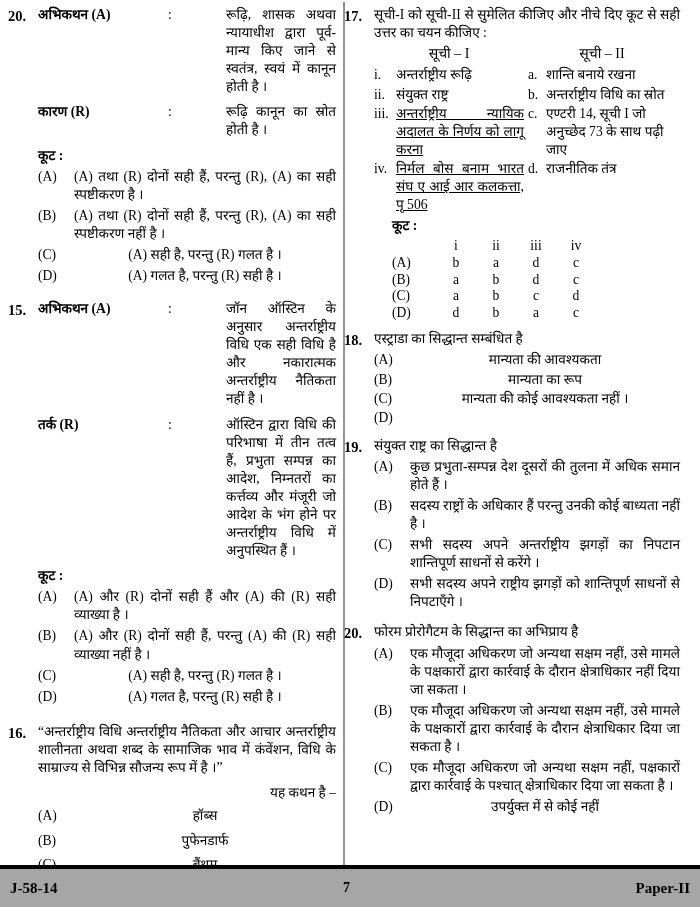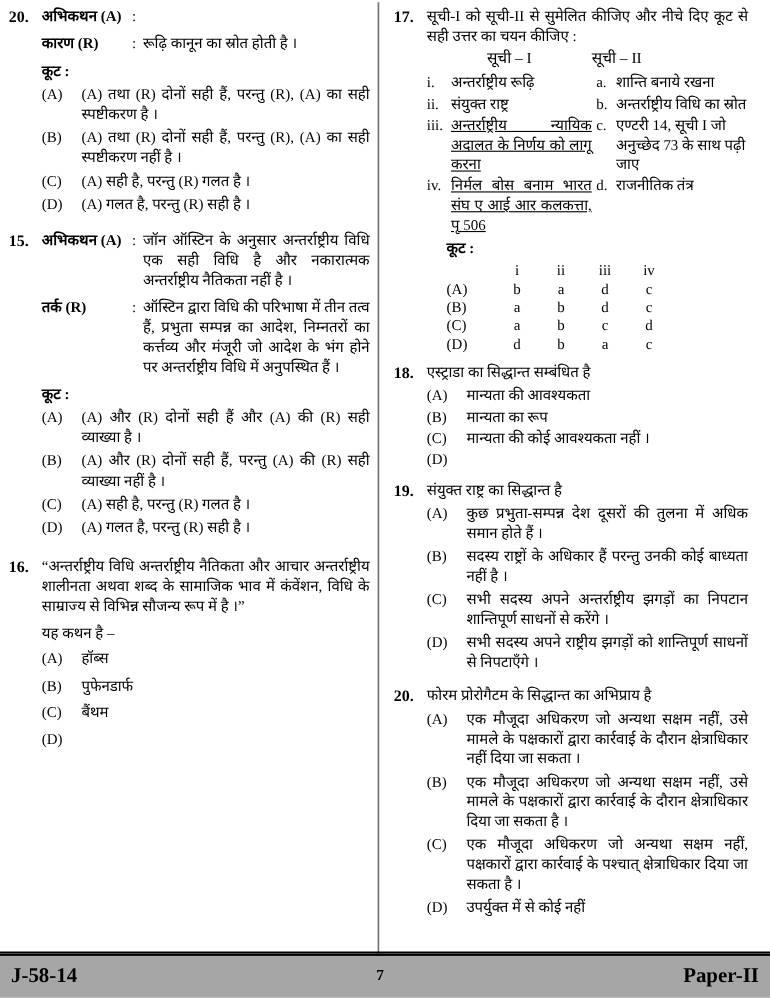--- a/index.html
+++ b/index.html
@@ -26,21 +26,21 @@
     display: flex;
     width: 684px;
     height: 856px;
     position: relative;
   }
   .col {
     width: 336px;
     box-sizing: border-box;
   }
   .col-left { padding-right: 8px; }
-  .col-right { padding-left: 14px; }
+  .col-right { }
   .divider {
     position: absolute;
     left: 343px;
     top: 2px;
     width: 2px;
     height: 866px;
     background: linear-gradient(to right, #b8b8b8, #6e6e6e, #b8b8b8);
   }
   
   .q {
@@ -57,20 +57,21 @@
   }
   .qbody {
     flex: 1 1 auto;
     font-size: 13.6px;
     line-height: 1.33;
   }
   
   .ar {
     display: flex;
     margin-bottom: 7px;
+    gap: 48px;
   }
   .ar-label {
     flex: 0 0 82px;
     font-weight: bold;
     font-size: 13.6px;
     line-height: 1.33;
   }
   .ar-colon {
     flex: 0 0 10px;
     line-height: 1.33;
@@ -93,40 +94,41 @@
     line-height: 1.33;
   }
   .opt-key {
     flex: 0 0 36px;
     white-space: nowrap;
   }
   .opt-text {
     flex: 1 1 auto;
     text-align: justify;
   }
-  .opt-text.nojust { text-align: left; }
+  .opt-text.nojust { text-align: center; }
   .opt.tight { margin-bottom: 1px; }
   
   .quote {
     text-align: justify;
     line-height: 1.34;
     margin-bottom: 7px;
   }
   .stmt-lead {
     margin-bottom: 5px;
+    text-align: right;
   }
   
   .match-head {
     display: flex;
     font-weight: normal;
     font-size: 14px;
     margin: 3px 0 2px 0;
   }
   .match-head .mh1 { flex: 0 0 150px; text-align: center; }
-  .match-head .mh2 { flex: 1 1 auto; }
+  .match-head .mh2 { flex: 1 1 auto; text-align: center; }
   .match-row {
     display: flex;
     margin-bottom: 2px;
     line-height: 1.3;
   }
   .m-rn { flex: 0 0 22px; }
   .m-l1 { flex: 0 0 128px; padding-right: 4px; }
   .m-ln { flex: 0 0 18px; }
   .m-l2 { flex: 1 1 auto; }
   .m-l1.sp { text-align: justify; text-decoration: underline; }
@@ -149,21 +151,21 @@
     background: #a6a6a6;
     border-top: 2px solid #000;
     display: flex;
     align-items: center;
     justify-content: space-between;
     box-sizing: border-box;
     padding: 0 10px;
   }
   .footer span {
     font-weight: bold;
-    font-size: 19px;
+    font-size: 15px;
   }
   .footer .f-page { font-size: 14px; }
   .sep-line {
     position: absolute;
     left: 0;
     bottom: 40px;
     width: 700px;
     height: 2px;
     background: #000;
   }
@@ -178,20 +180,21 @@
   <div class="columns">
 
     <div class="col col-left">
 
       <div class="q">
         <div class="qnum">20.</div>
         <div class="qbody">
           <div class="ar">
             <div class="ar-label">अभिकथन (A)</div>
             <div class="ar-colon">:</div>
+            <div class="ar-text">रूढ़ि, शासक अथवा न्यायाधीश द्वारा पूर्व-मान्य किए जाने से स्वतंत्र, स्वयं में कानून होती है ।</div>
           </div>
           <div class="ar">
             <div class="ar-label">कारण (R)</div>
             <div class="ar-colon">:</div>
             <div class="ar-text">रूढ़ि कानून का स्रोत होती है ।</div>
           </div>
           <div class="koot">कूट :</div>
           <div class="opts">
             <div class="opt">
               <div class="opt-key">(A)</div>

